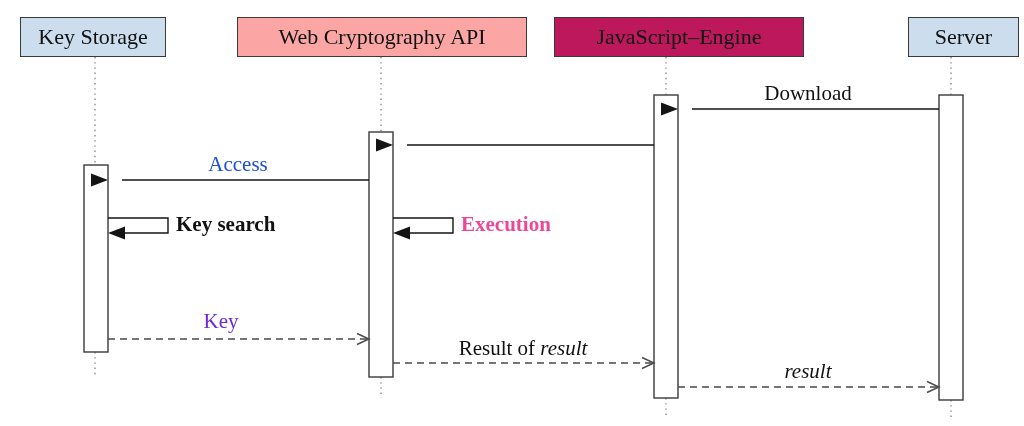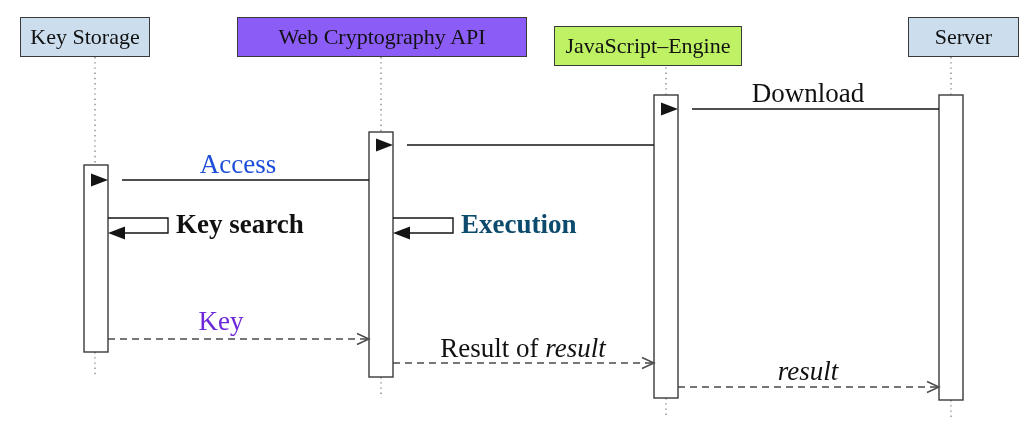--- a/index.html
+++ b/index.html
@@ -7,21 +7,21 @@
     position:relative; width:1024px; height:426px; background:#ffffff;
     font-family:"Liberation Serif","DejaVu Serif",serif; overflow:hidden;
   }
   #diagram-svg { position:absolute; left:0; top:0; }
   .actor-box {
     position:absolute; box-sizing:border-box;
     display:flex; align-items:center; justify-content:center;
     font-size:22px; line-height:1; white-space:nowrap;
   }
   .msg-label {
-    position:absolute; font-size:27px; line-height:24px; white-space:nowrap;
+    position:absolute; font-size:21px; line-height:24px; white-space:nowrap;
     transform:translateX(-50%);
   }
   .msg-label.self { transform:none;font-weight:bold; }
   .it { font-style:italic; }
 </style>
 </head>
 <body>
 
 <div id="stage">
   <svg id="diagram-svg" width="1024" height="426" viewBox="0 0 1024 426">
@@ -48,33 +48,33 @@
       <polyline points="393,218 453,218 453,233 408,233" fill="none" stroke="#141414" stroke-width="1.4"></polyline>
       <polygon points="393,233 410,226.5 410,239.5" fill="#141414"></polygon>
       <line x1="108" y1="339" x2="367" y2="339" stroke="#4a4a4a" stroke-width="1.4" stroke-dasharray="7 5"></line>
       <polyline points="357,333.5 369,339 357,344.5" fill="none" stroke="#4a4a4a" stroke-width="1.4"></polyline>
       <line x1="393" y1="363" x2="652" y2="363" stroke="#4a4a4a" stroke-width="1.4" stroke-dasharray="7 5"></line>
       <polyline points="642,357.5 654,363 642,368.5" fill="none" stroke="#4a4a4a" stroke-width="1.4"></polyline>
       <line x1="678" y1="387" x2="937" y2="387" stroke="#4a4a4a" stroke-width="1.4" stroke-dasharray="7 5"></line>
       <polyline points="927,381.5 939,387 927,392.5" fill="none" stroke="#4a4a4a" stroke-width="1.4"></polyline>
     </svg>
   <div id="label-layer">
-      <div class="actor-box" style="left: 20px; top: 17px; width: 130px; height: 40px; background: rgb(204, 221, 237); border: 1.5px solid rgb(58, 58, 58); color: rgb(17, 17, 17);">
+      <div class="actor-box" style="left: 20px; top: 17px; width: 146px; height: 40px; background: rgb(204, 221, 237); border: 1.5px solid rgb(58, 58, 58); color: rgb(17, 17, 17);">
         <span>Key Storage</span>
       </div>
-      <div class="actor-box" style="left: 237px; top: 17px; width: 290px; height: 40px; background: #8b5cf6; border: 1.5px solid rgb(58, 58, 58); color: rgb(17, 17, 17);">
+      <div class="actor-box" style="left: 237px; top: 17px; width: 290px; height: 40px; background: #fca5a5; border: 1.5px solid rgb(58, 58, 58); color: rgb(17, 17, 17);">
         <span>Web Cryptography API</span>
       </div>
-      <div class="actor-box" style="left: 554px; top: 26px; width: 188px; height: 40px; background: #bef264; border: 1.5px solid rgb(58, 58, 58); color: rgb(17, 17, 17);">
+      <div class="actor-box" style="left: 554px; top: 17px; width: 250px; height: 40px; background: #be185d; border: 1.5px solid rgb(58, 58, 58); color: rgb(17, 17, 17);">
         <span>JavaScript–Engine</span>
       </div>
       <div class="actor-box" style="left: 908px; top: 17px; width: 111px; height: 40px; background: rgb(204, 221, 237); border: 1.5px solid rgb(58, 58, 58); color: rgb(17, 17, 17);">
         <span>Server</span>
       </div>
       <div class="msg-label" style="left: 808px; top: 81px; color: rgb(17, 17, 17);"><span>Download</span></div>
       <div class="msg-label" style="left: 238px; top: 152px; color: #1d4ed8;"><span>Access</span></div>
       <div class="msg-label self" style="left: 176px; top: 212px; color: rgb(17, 17, 17);"><span>Key search</span></div>
-      <div class="msg-label self" style="left: 461px; top: 212px; color: #0c4a6e;"><span>Execution</span></div>
+      <div class="msg-label self" style="left: 461px; top: 212px; color: #ec4899;"><span>Execution</span></div>
       <div class="msg-label" style="left: 221px; top: 309px; color: #6d28d9;"><span>Key</span></div>
       <div class="msg-label" style="left: 523px; top: 336px; color: rgb(17, 17, 17);"><span>Result of </span><span class="it">result</span></div>
       <div class="msg-label" style="left: 808px; top: 359px; color: rgb(17, 17, 17);"><span class="it">result</span></div>
     </div>
 </div>
 
 </body></html>

